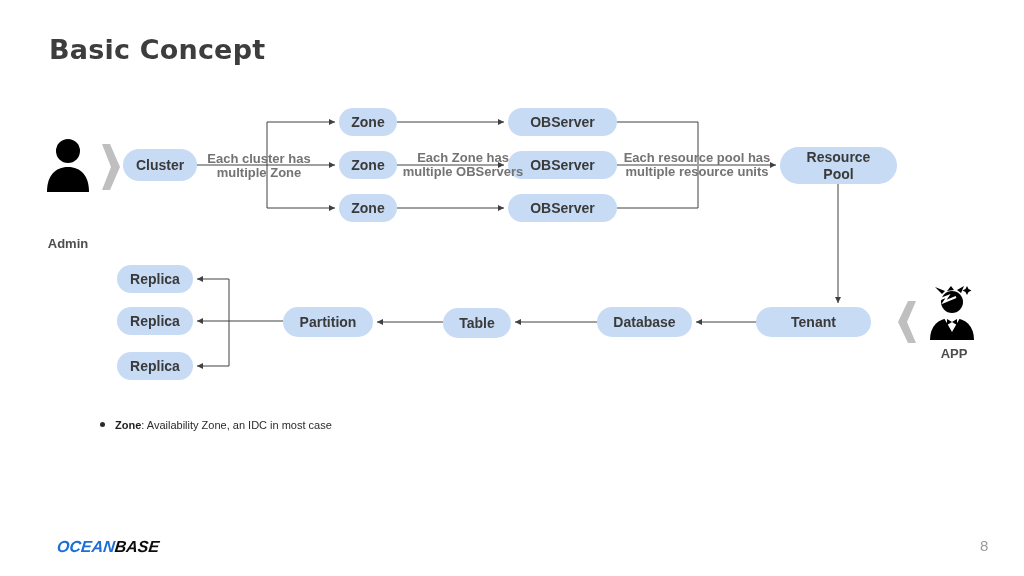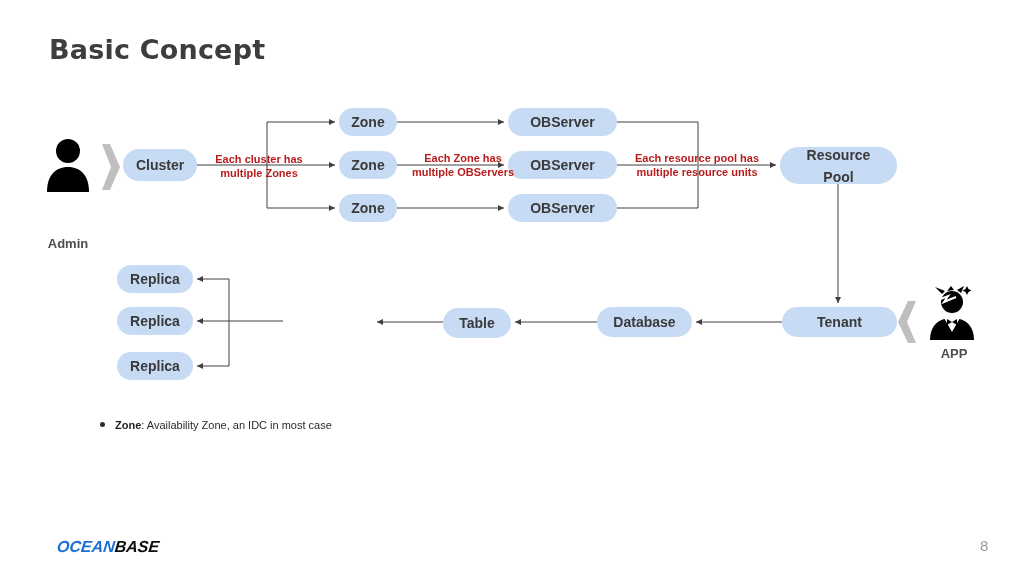--- a/index.html
+++ b/index.html
@@ -25,34 +25,34 @@
     display:flex;align-items:center;justify-content:center;text-align:center;
     font-weight:bold;font-size:14px;color:#3a3a3a;
   }
   .n-cluster{left:123px;top:149px;width:74px;height:32px;}
   .n-zone1{left:339px;top:108px;width:58px;height:28px;}
   .n-zone2{left:339px;top:151px;width:58px;height:28px;}
   .n-zone3{left:339px;top:194px;width:58px;height:28px;}
   .n-obs1{left:508px;top:108px;width:109px;height:28px;}
   .n-obs2{left:508px;top:151px;width:109px;height:28px;}
   .n-obs3{left:508px;top:194px;width:109px;height:28px;}
-  .n-pool{left:780px;top:147px;width:117px;height:37px;padding:0;line-height:22px;}
+  .n-pool{left:780px;top:147px;width:117px;height:37px;padding:0;line-height:17px;}
   .n-pool span{display:block;width:76px;margin:0 auto;}
-  .n-tenant{left:782px;top:307px;width:115px;height:30px;}
+  .n-tenant{left:756px;top:307px;width:115px;height:30px;}
   .n-db{left:597px;top:307px;width:95px;height:30px;}
   .n-table{left:443px;top:308px;width:68px;height:30px;}
   .n-part{left:283px;top:307px;width:90px;height:30px;}
   .n-rep1{left:117px;top:265px;width:76px;height:28px;}
   .n-rep2{left:117px;top:307px;width:76px;height:28px;}
   .n-rep3{left:117px;top:352px;width:76px;height:28px;}
 
   
   .elabel{
     position:absolute;z-index:3;text-align:center;
-    font-weight:bold;font-size:11px;line-height:14px;color:#b91c1c;
+    font-weight:bold;font-size:13px;line-height:14px;color:#737373;
   }
   .l1{left:197px;top:152px;width:124px;}
   .l2{left:400px;top:151px;width:126px;}
   .l3{left:618px;top:151px;width:158px;text-align:center;}
 
   
   .actor-icon{position:absolute;z-index:2;}
   .admin-icon{left:46px;top:139px;}
   .app-icon{left:930px;top:286px;}
   .actor-label{
@@ -147,27 +147,28 @@
   <div class="node n-zone3">Zone</div>
   <div class="node n-obs1">OBServer</div>
   <div class="node n-obs2">OBServer</div>
   <div class="node n-obs3">OBServer</div>
   <div class="node n-pool">
       <span>Resource Pool</span>
     </div>
   <div class="node n-tenant">Tenant</div>
   <div class="node n-db">Database</div>
   <div class="node n-table">Table</div>
+  <div class="node n-part">Partition</div>
   <div class="node n-rep1">Replica</div>
   <div class="node n-rep2">Replica</div>
   <div class="node n-rep3">Replica</div>
 
   <div class="elabel l1">
     <div>Each cluster has</div>
-    <div>multiple Zones</div>
+    <div>multiple Zone</div>
   </div>
   <div class="elabel l2">
     <div>Each Zone has</div>
     <div>multiple OBServers</div>
   </div>
   <div class="elabel l3">
     <div>Each resource pool has</div>
     <div>multiple resource units</div>
   </div>
 

